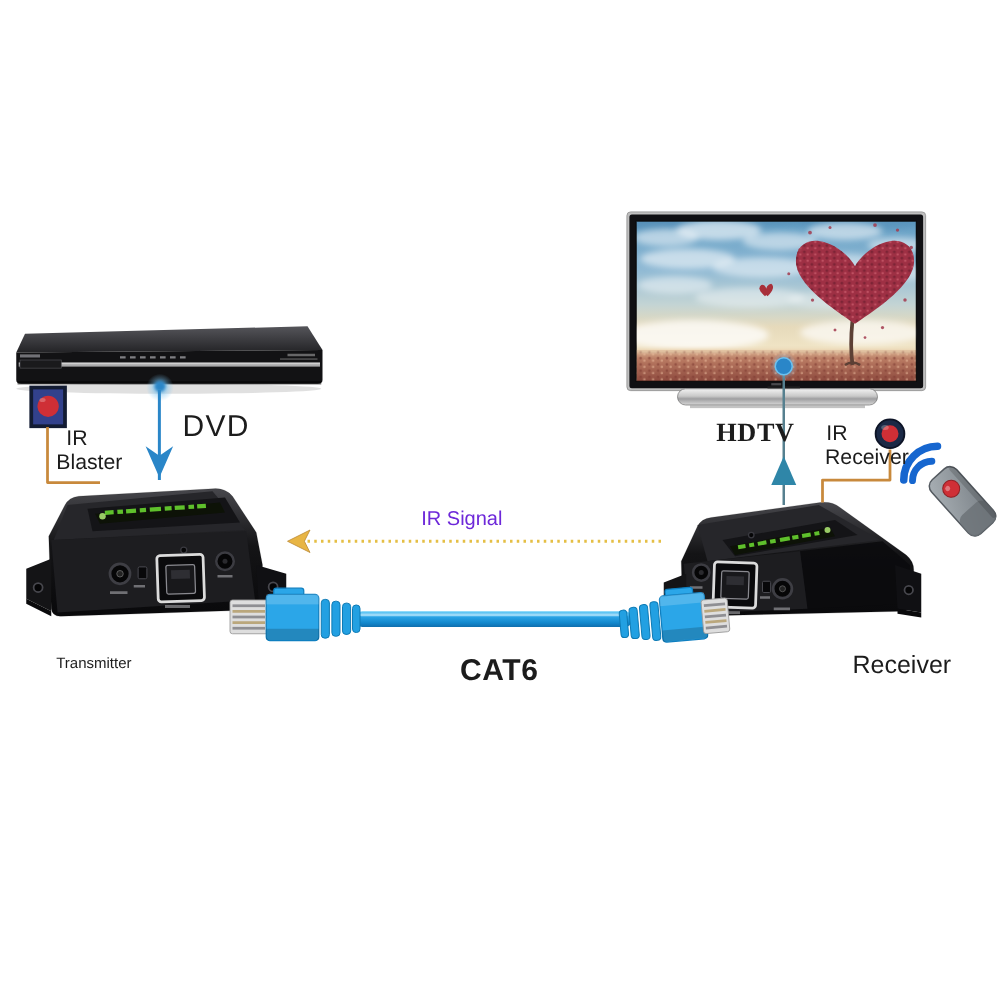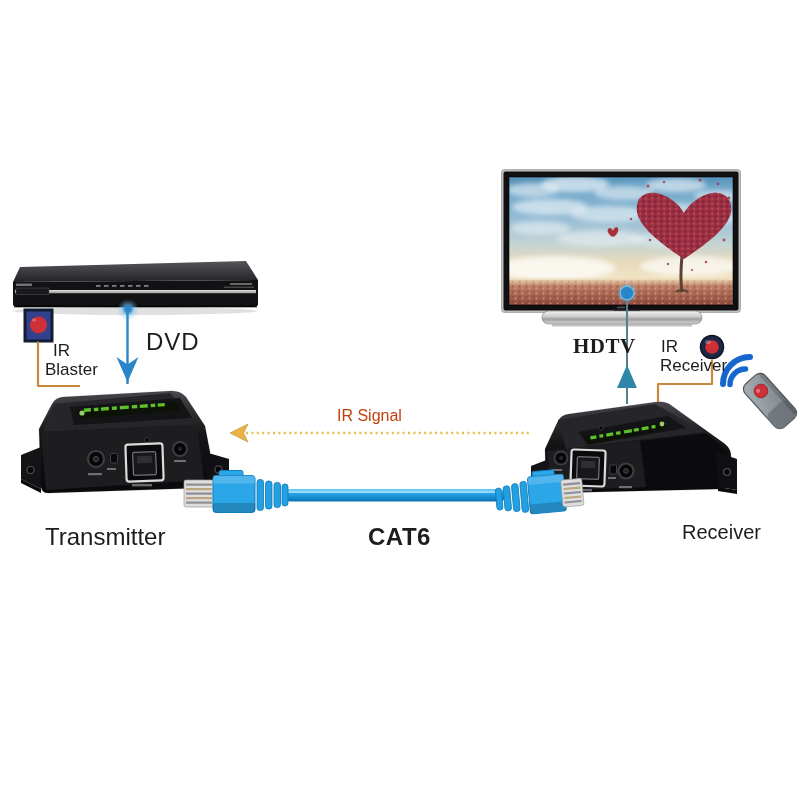--- a/index.html
+++ b/index.html
@@ -1,21 +1,21 @@
 <!DOCTYPE html>
 <html><head>
 <meta charset="utf-8">
 <style>
   html,body{margin:0;padding:0;}
   body{width:800px;height:800px;background:#ffffff;position:relative;overflow:hidden;
        font-family:"Liberation Sans","DejaVu Sans",sans-serif;}
   #stage{position:absolute;left:0;top:0;width:800px;height:800px;}
   svg{position:absolute;left:0;top:0;}
   .lbl{position:absolute;color:#1c1c1c;white-space:nowrap;}
-  .lbl.gray{color:#c2410c;}
+  .lbl.gray{color:#6d28d9;}
 </style>
 </head>
 <body>
 
 <div id="stage">
 
 <svg width="800" height="800" viewBox="0 0 800 800">
   <defs>
     <linearGradient id="dvdTop" x1="0" y1="0" x2="0" y2="1">
       <stop offset="0" stop-color="#55555a"></stop>
@@ -341,19 +341,19 @@
 <div class="lbl" style="left:53px;top:341px;font-size:17px;">IR</div>
 <div class="lbl" style="left:45px;top:360px;font-size:17px;">Blaster</div>
 
 <div class="lbl" style="left:573px;top:334px;font-size:21px;font-weight:600;letter-spacing:0.5px;font-family:Liberation Serif, serif;">HDTV</div>
 
 <div class="lbl" style="left:661px;top:337px;font-size:17px;">IR</div>
 <div class="lbl" style="left:660px;top:356px;font-size:17px;">Receiver</div>
 
 <div class="lbl gray" style="left:337px;top:407px;font-size:16px;">IR Signal</div>
 
-<div class="lbl" style="left:45px;top:523px;font-size:24px;">Transmitter</div>
+<div class="lbl" style="left:45px;top:523px;font-size:12px;">Transmitter</div>
 
 <div class="lbl" style="left:368px;top:523px;font-size:24px;font-weight:700;letter-spacing:0.5px;">CAT6</div>
 
 <div class="lbl" style="left:682px;top:521px;font-size:20px;">Receiver</div>
 
 </div>
 
 </body></html>

